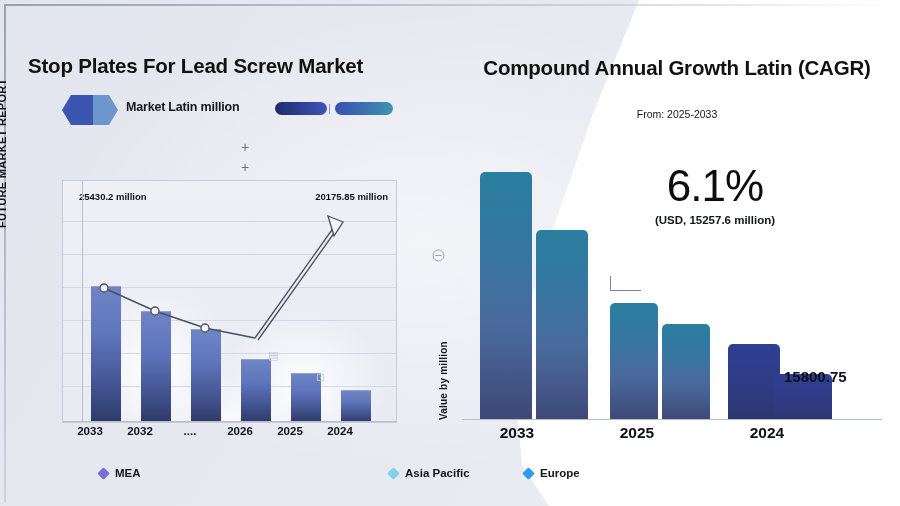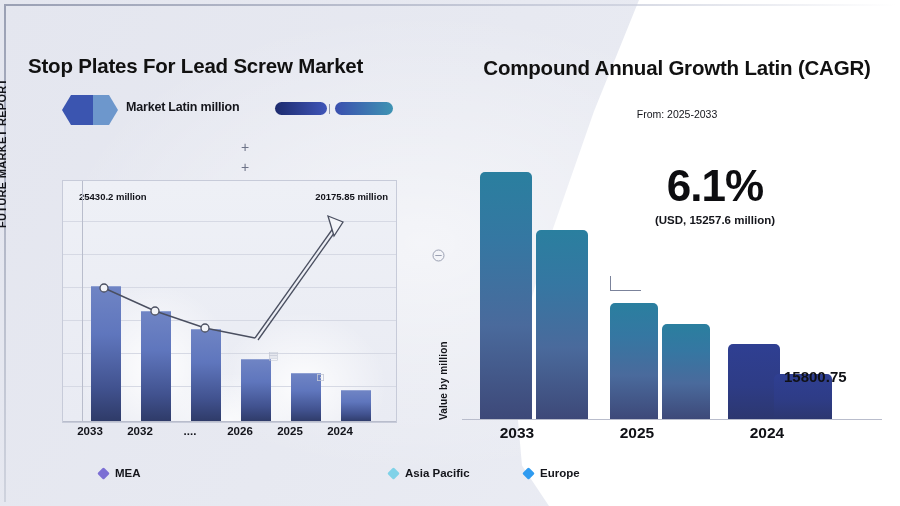--- a/index.html
+++ b/index.html
@@ -110,21 +110,21 @@
   #right-title{
     position:absolute;left:462px;top:56px;width:430px;text-align:center;
     font-size:20.5px;font-weight:bold;color:#111;letter-spacing:-.2px;
   }
   #right-sub{
     position:absolute;left:462px;top:88px;width:430px;text-align:center;
     font-size:10.5px;font-weight:normal;color:#14151b;margin-top:20px;
   }
   #cagr-value{
     position:absolute;left:600px;top:164px;width:230px;text-align:center;
-    font-size:44px;font-weight:bold;color:#0d0d10;letter-spacing:-1px;line-height:1;
+    font-size:44px;font-weight:normal;color:#0d0d10;letter-spacing:-1px;line-height:1;
   }
   #cagr-note{
     position:absolute;left:600px;top:214px;width:230px;text-align:center;
     font-size:11.5px;font-weight:bold;color:#14151b;
   }
 
   #chart-right{position:absolute;left:462px;top:150px;width:420px;height:270px;}
   .bar-r{position:absolute;bottom:0;border-radius:5px 5px 0 0;}
   .teal{background:linear-gradient(180deg,#2a7f9f 0%,#3577a2 28%,#4a6a9c 62%,#3d4878 100%);}
   .navy{background:linear-gradient(180deg,#2f3f92 0%,#2e3c86 55%,#2c376f 100%);}

